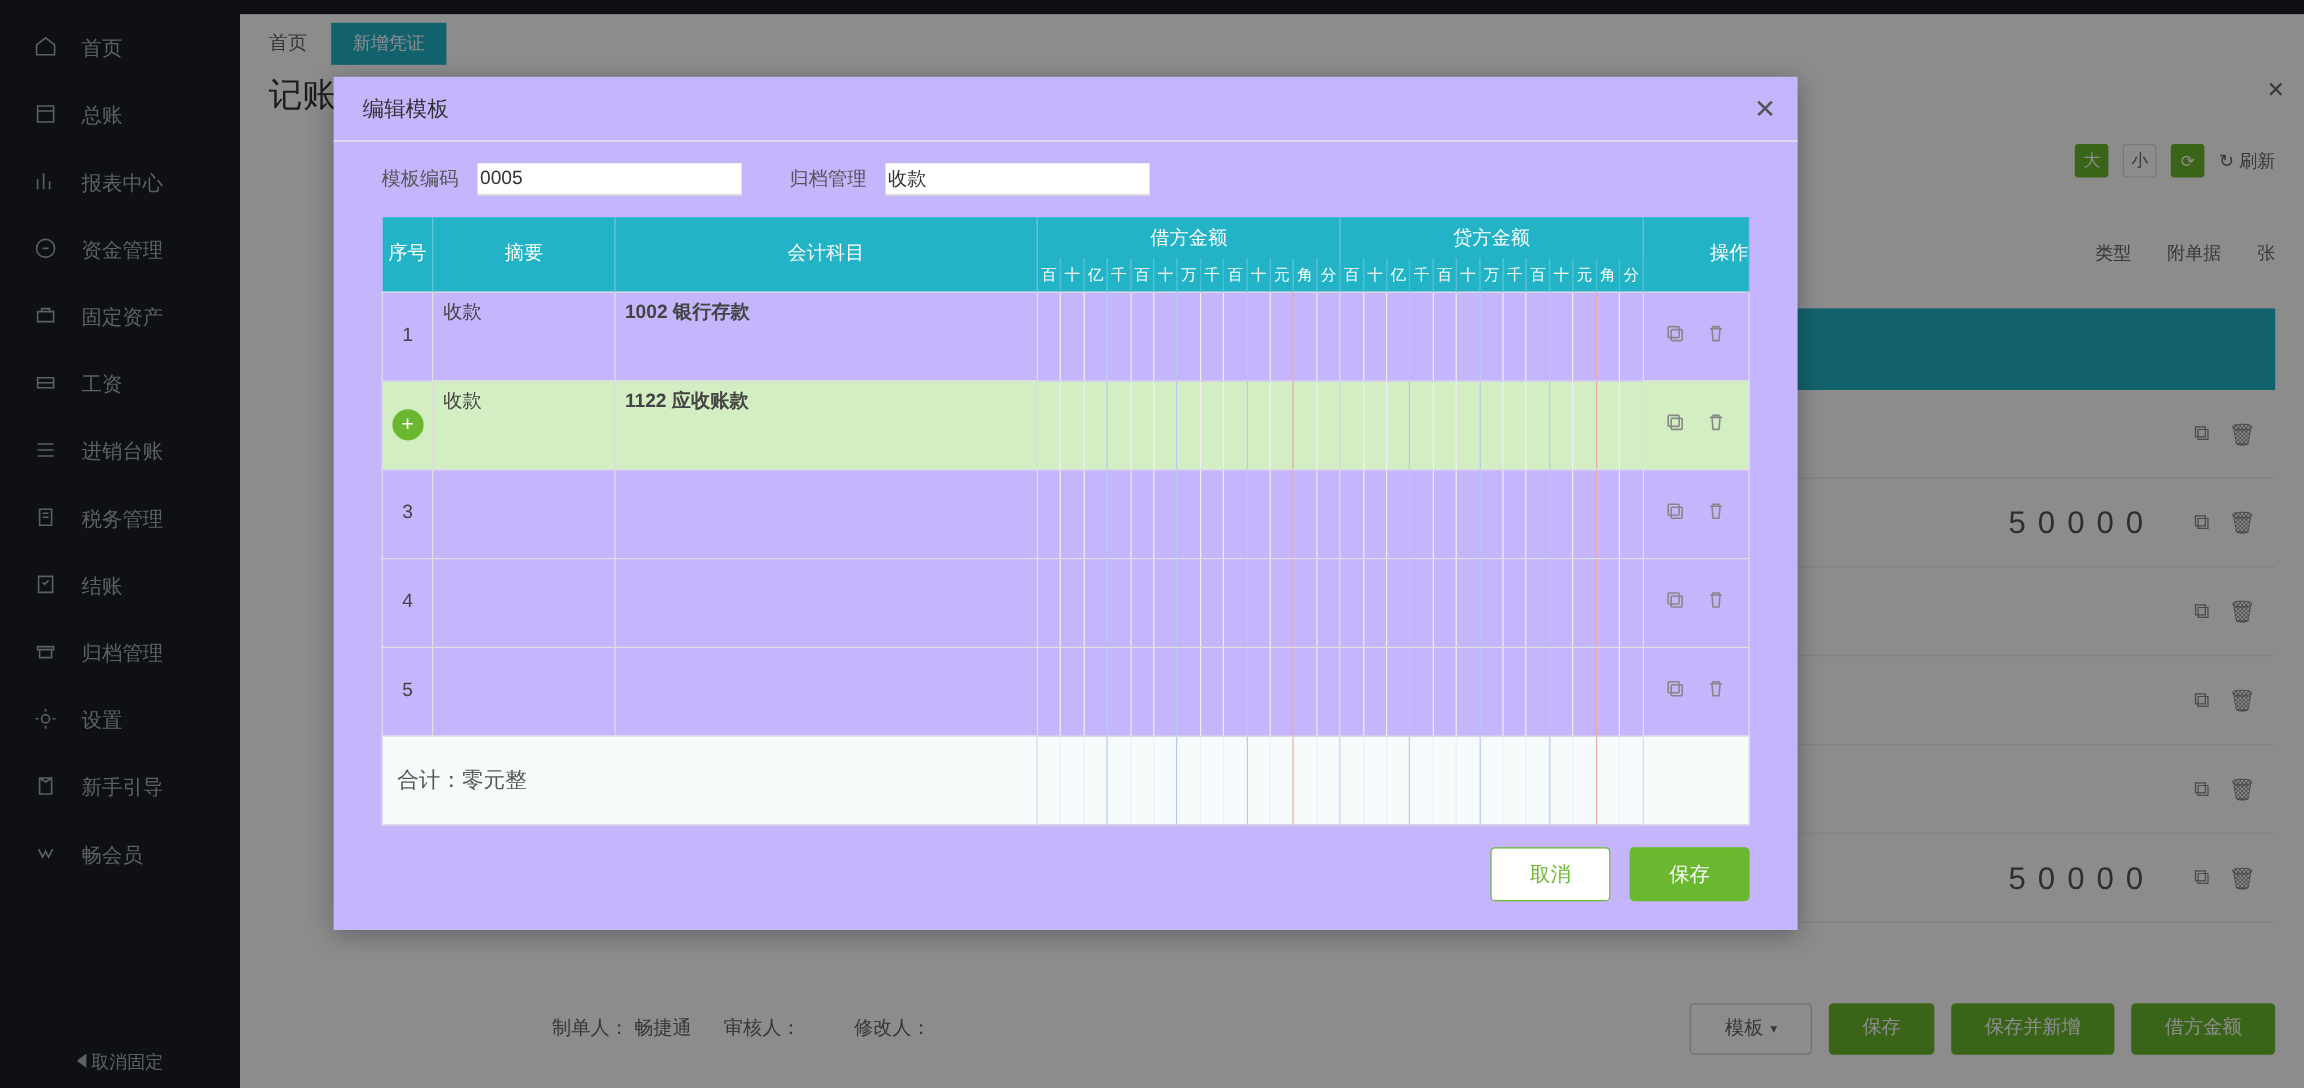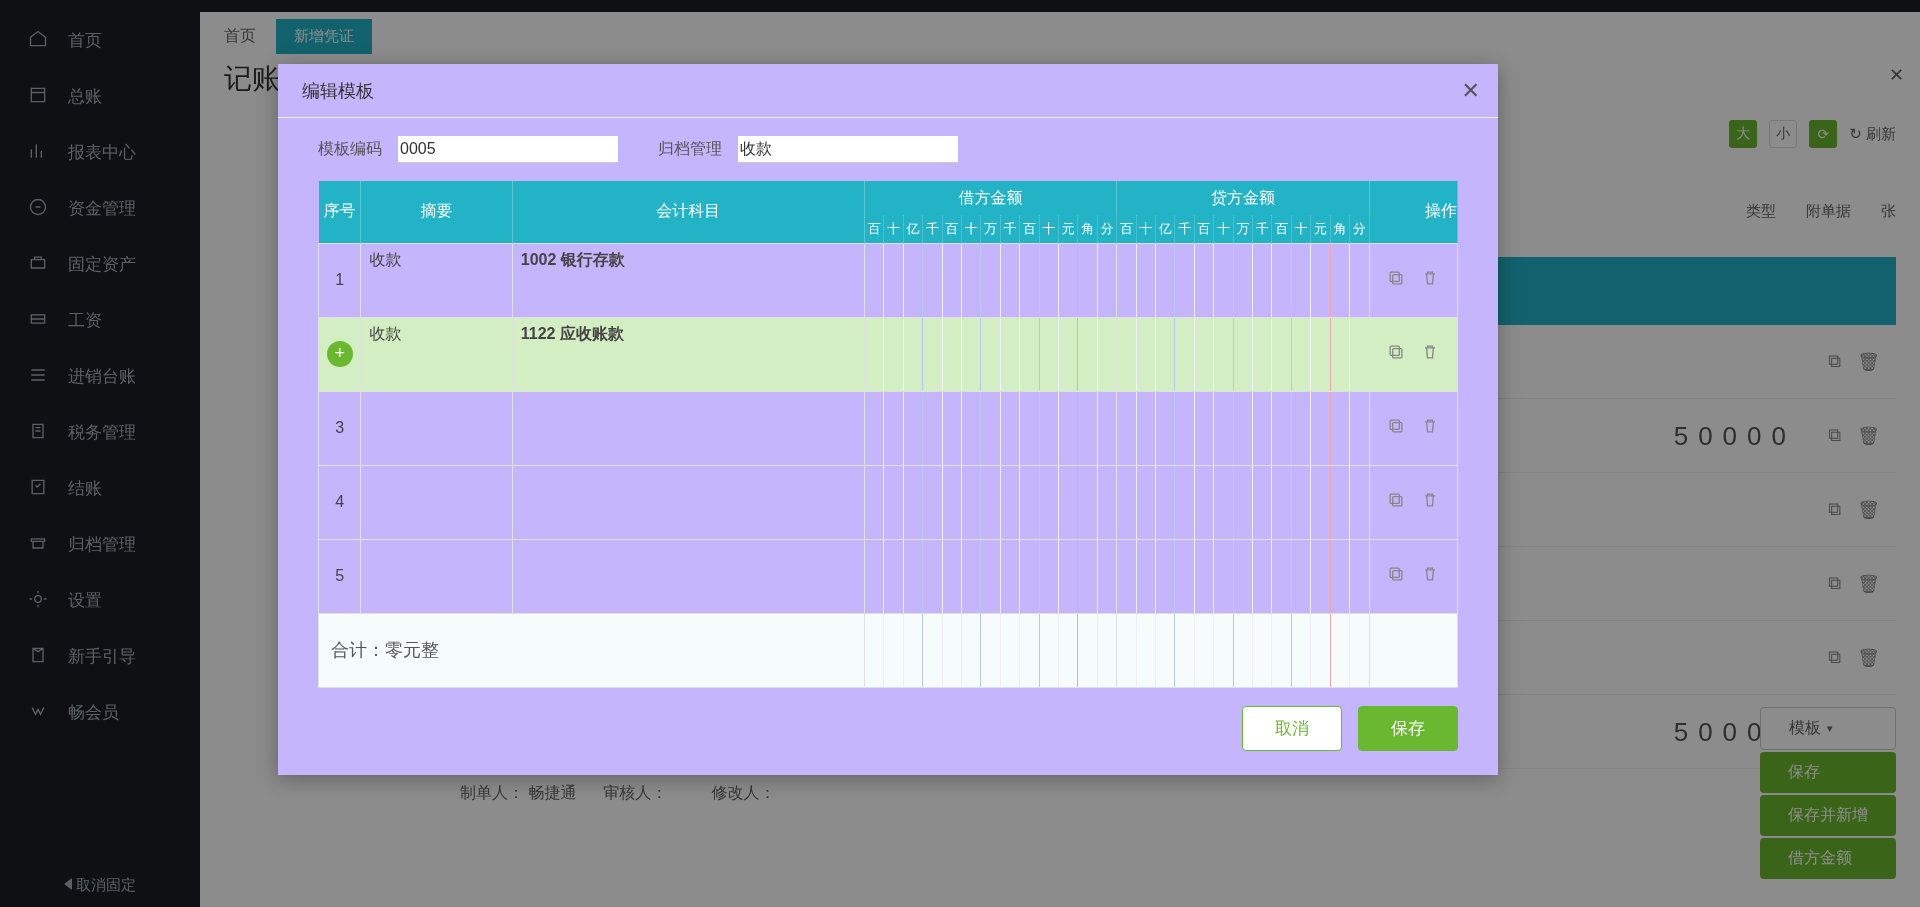--- a/index.html
+++ b/index.html
@@ -33,21 +33,21 @@
 .bg-fields { position: absolute; right: 24px; top: 190px; display: flex; align-items: center; gap: 30px; font-size: 15px; color: #666; }
 
 .bg-table { position: absolute; left: 260px; top: 245px; right: 24px; }
 .bg-thead { background: #22b3c7; height: 68px; }
 .bg-row { height: 74px; border-bottom: 1px solid #eee; position: relative; }
 .bg-num { position: absolute; right: 100px; top: 50%; transform: translateY(-50%); font-size: 26px; color: #555; letter-spacing: 10px; }
 .bg-acts { position: absolute; right: 16px; top: 50%; transform: translateY(-50%); display: flex; gap: 16px; }
 .bg-acts span { color: #888; font-size: 18px; }
 
 .bg-footer { position: absolute; left: 260px; bottom: 28px; right: 24px; display: flex; align-items: center; justify-content: space-between; font-size: 16px; color: #666; }
-.bg-footer .btns { display: flex; gap: 2px; flex-direction: column; }
+.bg-footer .btns { display: flex; gap: 14px; }
 .bg-footer .btn { padding: 10px 28px; border-radius: 4px; font-size: 16px; }
 .bg-footer .btn.outline { border: 1px solid #ccc; background: #fff; color: #666; display: flex; align-items: center; gap: 6px; }
 .bg-footer .btn.green { background: #6ab82f; color: #fff; }
 .bg-footer .chev { font-size: 11px; }
 
 
 .overlay { position: absolute; inset: 0; background: rgba(0,0,0,0.45); }
 
 
 .modal { position: absolute; left: 278px; top: 64px; width: 1220px; background: #c4b5fd; box-shadow: 0 4px 20px rgba(0,0,0,0.3); }

